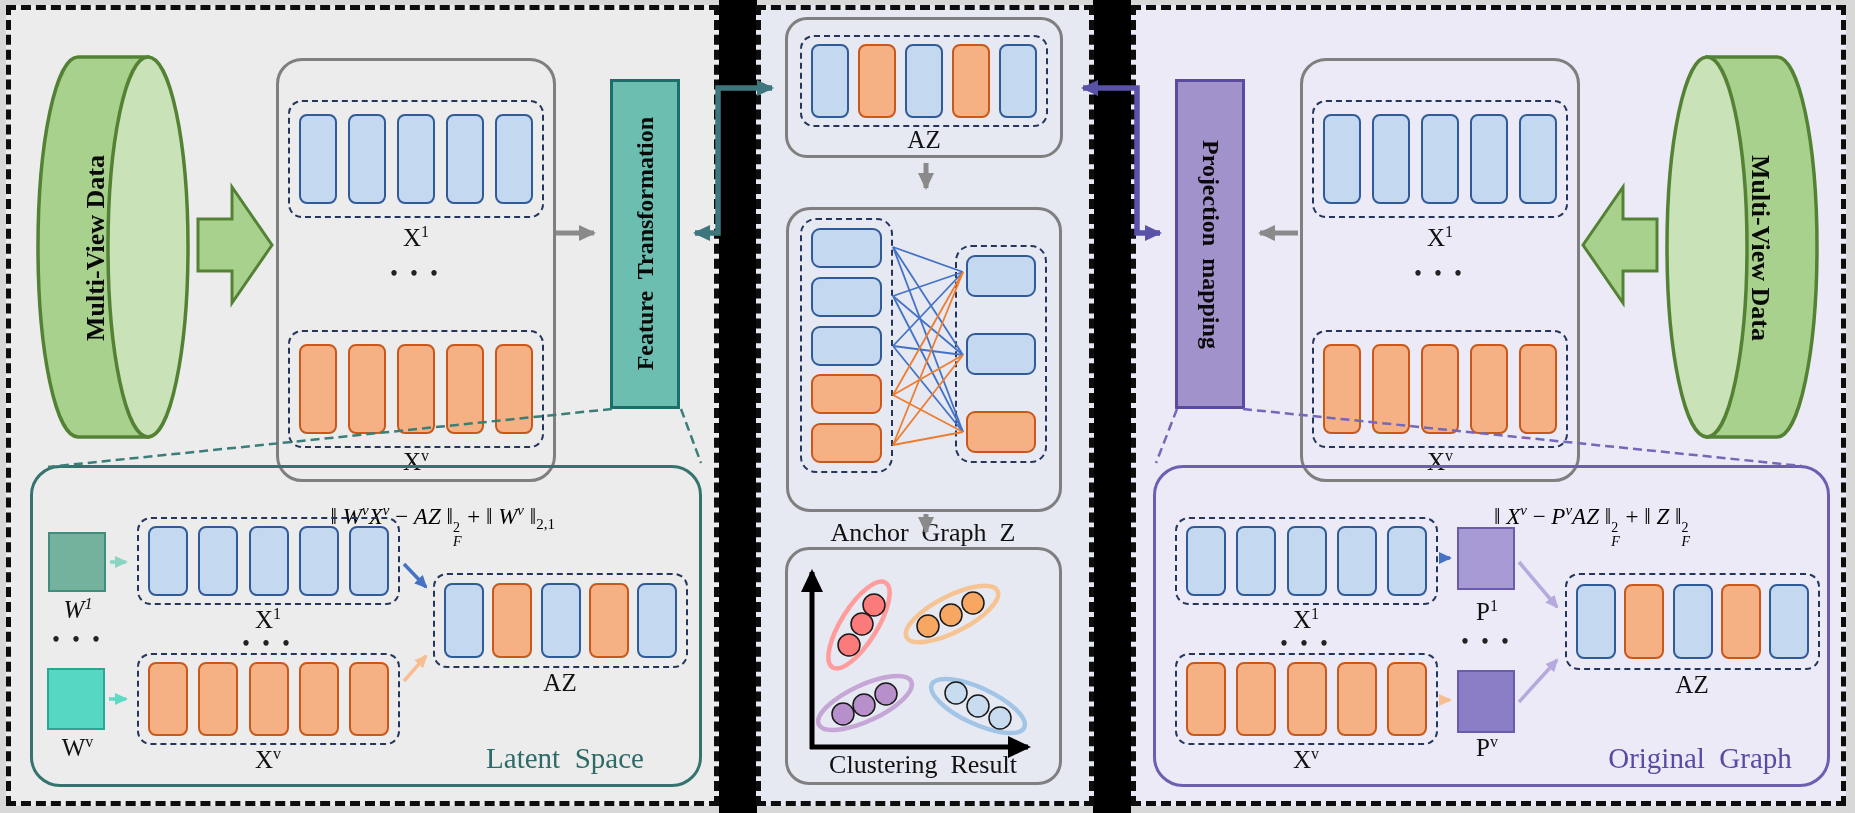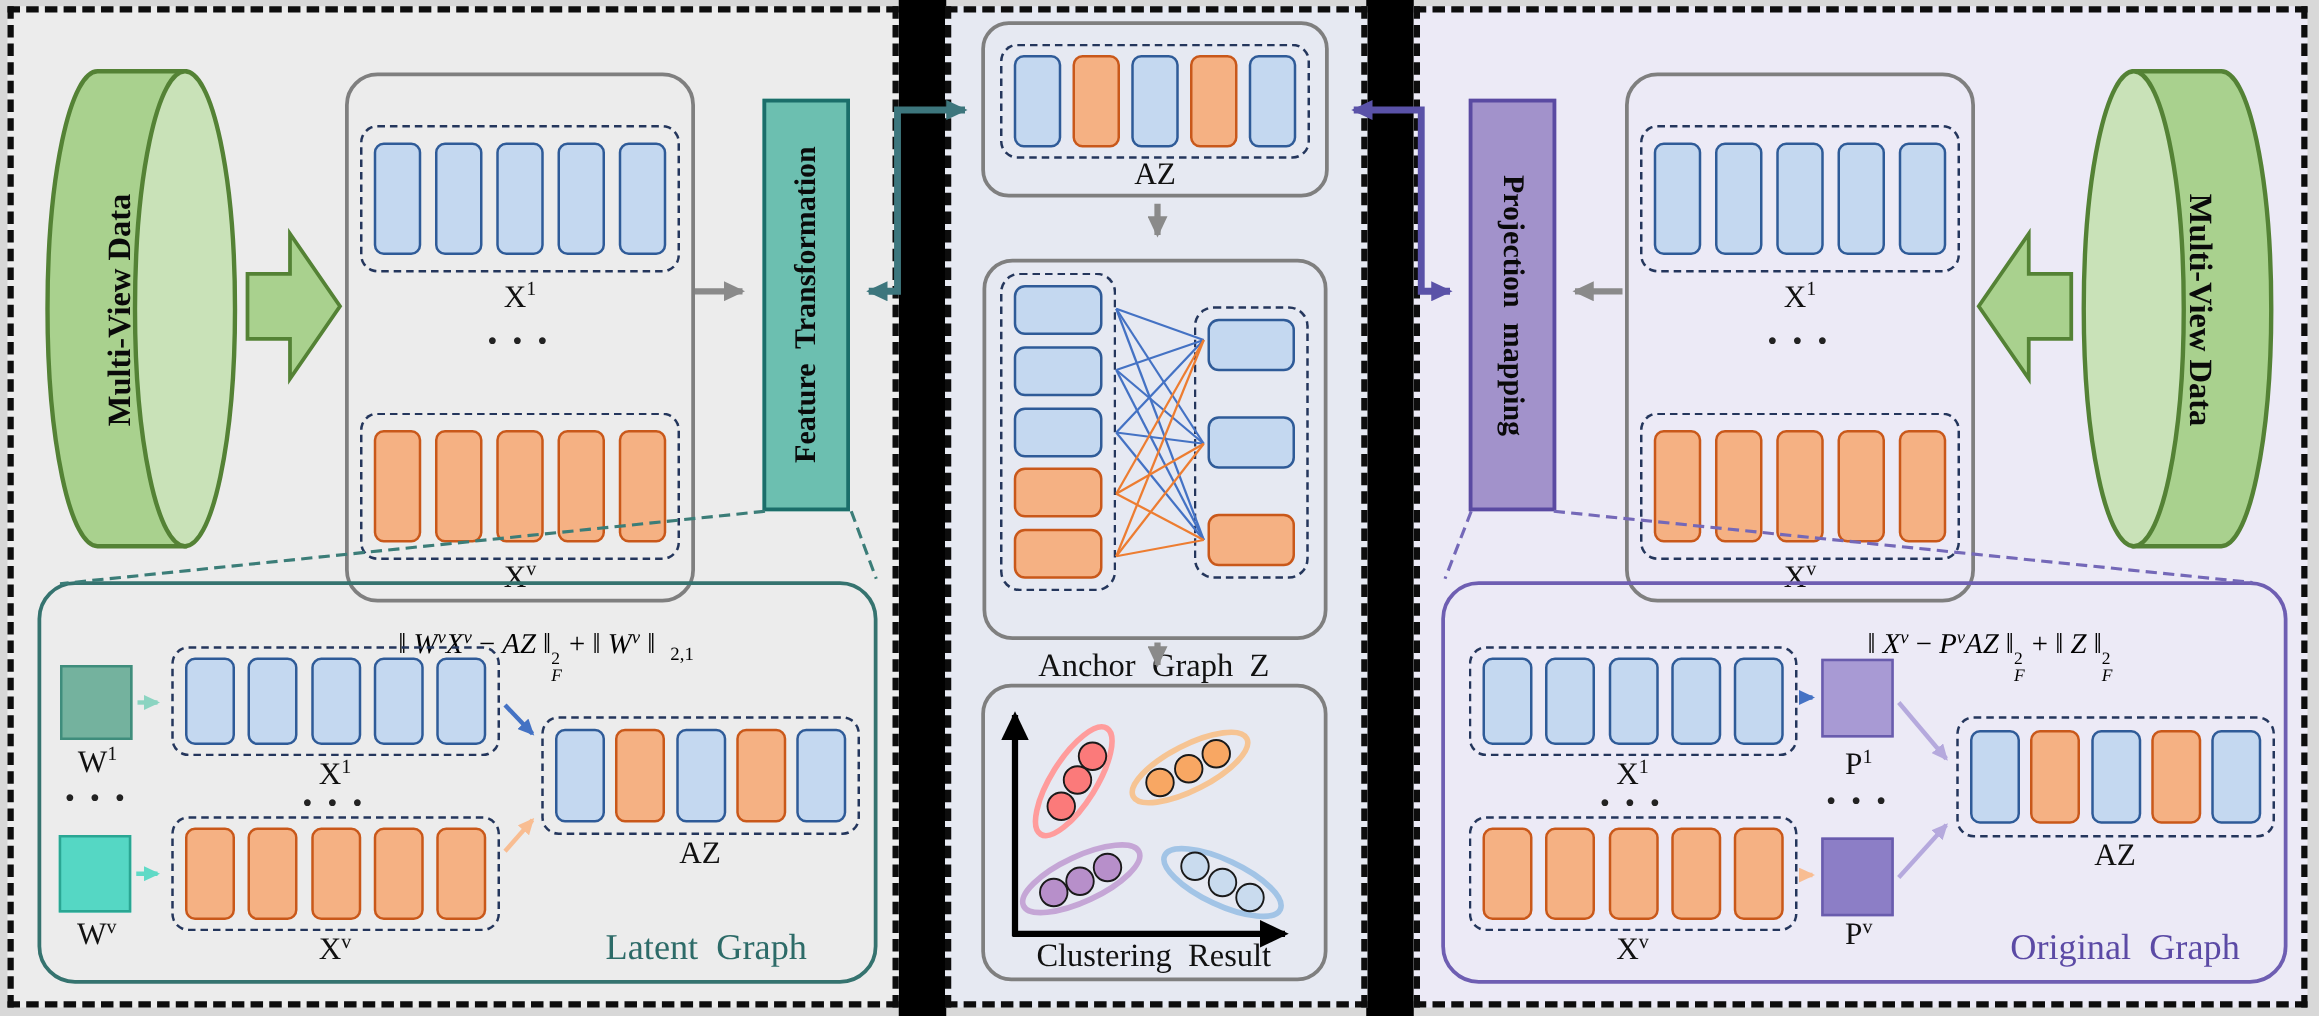--- a/index.html
+++ b/index.html
@@ -29,21 +29,21 @@
   .anchor-right .block{height:42px;}
 
   .lbl{position:absolute;text-align:center;font-size:25px;color:#111;line-height:1.05;}
   .lbl sup{font-size:16px;}
   .dots{position:absolute;text-align:center;font-size:20px;font-weight:bold;color:#222;letter-spacing:4px;}
   .title-lbl{position:absolute;text-align:center;font-size:26px;color:#111;white-space:pre;}
   .space-lbl{position:absolute;text-align:center;font-size:29px;white-space:pre;}
   .formula{position:absolute;text-align:right;font-size:23px;color:#000;white-space:pre;}
   .formula .it{font-style:italic;}
   .formula sup{font-size:15px;font-style:italic;}
-  .formula sub{font-size:15px;margin-left:12px;}
+  .formula sub{font-size:15px;}
   .stack{display:inline-flex;flex-direction:column;align-items:flex-start;font-size:14px;line-height:1.05;
          vertical-align:-8px;}
   .stack .st-sub{font-style:italic;}
 
   .sq{position:absolute;box-sizing:border-box;}
   .callbox{position:absolute;box-sizing:border-box;border-radius:30px;}
   .latent-box{border:3.5px solid #35736f;}
   .original-box{border:3.5px solid #6e5eb2;}
 
   .vbox{position:absolute;box-sizing:border-box;display:flex;align-items:center;justify-content:center;}
@@ -88,21 +88,21 @@
 
   <div class="vbox" style="left:610px;top:79px;width:70px;height:330px;background:#6cbfb0;border:3px solid #1b6e6a;">
     <span class="vtext-up">Feature  Transformation</span>
   </div>
 
   <div class="callbox latent-box" style="left:30px;top:465px;width:672px;height:322px;"></div>
   <div class="formula" style="left:165px;top:476px;width:390px;">
     <span>‖</span> <span class="it">W</span><sup>v</sup><span class="it">X</span><sup>v</sup><span> − </span><span class="it">AZ</span> <span>‖</span><span class="stack"><span>2</span><span class="st-sub">F</span></span><span> + </span><span>‖</span> <span class="it">W</span><sup>v</sup> <span>‖</span><sub>2,1</sub>
   </div>
   <div class="sq" style="left:48px;top:532px;width:58px;height:60px;background:#74b29e;border:2.5px solid #3f8d7c;"></div>
-  <div class="lbl" style="left:43px;top:596px;width:70px;"><span>W</span><sup>1</sup></div>
+  <div class="lbl" style="left:43px;top:596px;width:70px;font-style:italic;"><span>W</span><sup>1</sup></div>
   <div class="dots" style="left:43px;top:628px;width:70px;">• • •</div>
   <div class="sq" style="left:47px;top:668px;width:58px;height:62px;background:#55d7c4;border:2.5px solid #2aa693;"></div>
   <div class="lbl" style="left:40px;top:734px;width:75px;"><span>W</span><sup>v</sup></div>
   <div class="dgroup latblocks" style="left:137px;top:517px;width:263px;height:88px;">
       <div class="block blue"></div>
       <div class="block blue"></div>
       <div class="block blue"></div>
       <div class="block blue"></div>
       <div class="block blue"></div>
     </div>
@@ -117,21 +117,21 @@
     </div>
   <div class="lbl" style="left:218px;top:746px;width:100px;"><span>X</span><sup>v</sup></div>
   <div class="dgroup azlat" style="left:433px;top:573px;width:255px;height:95px;">
       <div class="block blue"></div>
       <div class="block orange"></div>
       <div class="block blue"></div>
       <div class="block orange"></div>
       <div class="block blue"></div>
     </div>
   <div class="lbl" style="left:510px;top:670px;width:100px;">AZ</div>
-  <div class="space-lbl" style="left:440px;top:742px;width:250px;color:#2d6b68;">Latent  Graph</div>
+  <div class="space-lbl" style="left:440px;top:742px;width:250px;color:#2d6b68;">Latent  Space</div>
 
   <div class="gbox" style="left:785px;top:17px;width:278px;height:141px;border-radius:22px;"></div>
   <div class="dgroup azmid" style="left:800px;top:35px;width:248px;height:92px;">
       <div class="block blue"></div>
       <div class="block orange"></div>
       <div class="block blue"></div>
       <div class="block orange"></div>
       <div class="block blue"></div>
     </div>
   <div class="lbl" style="left:874px;top:127px;width:100px;">AZ</div>

